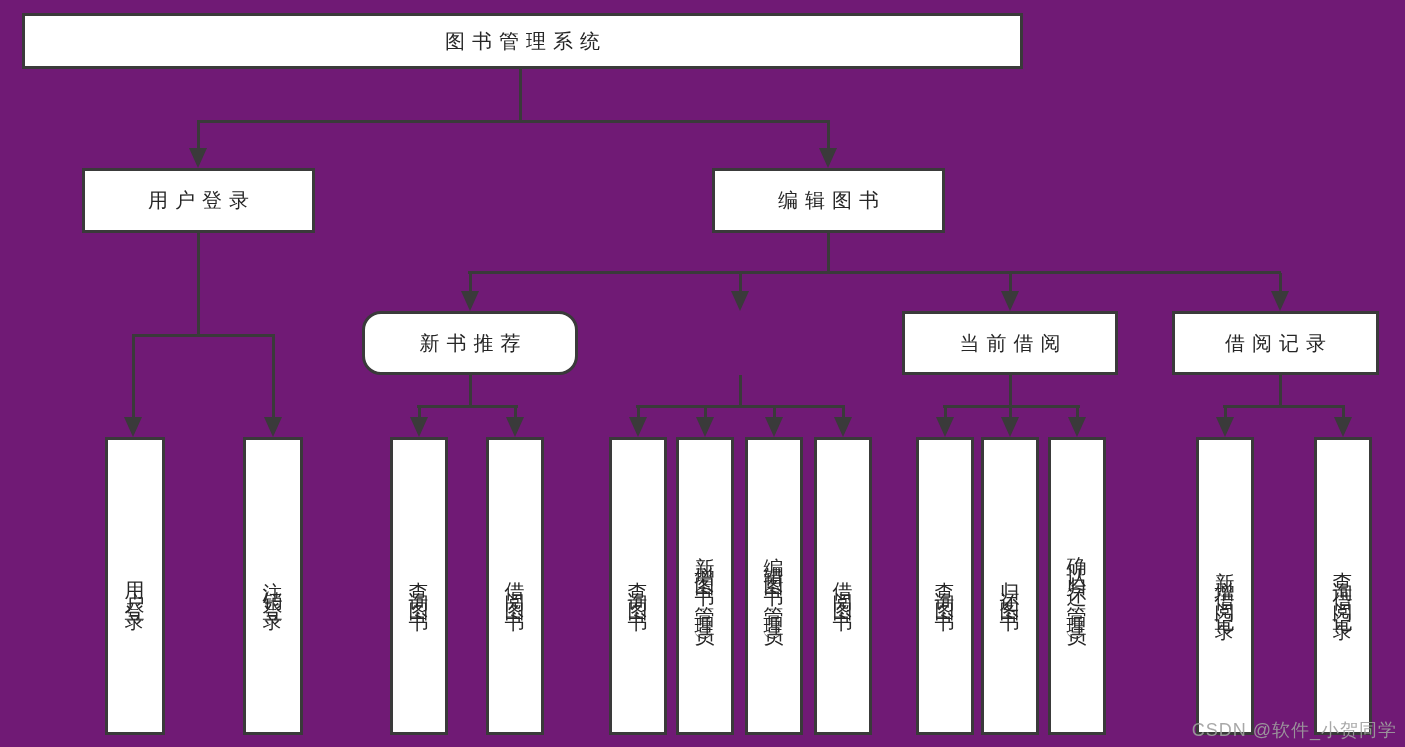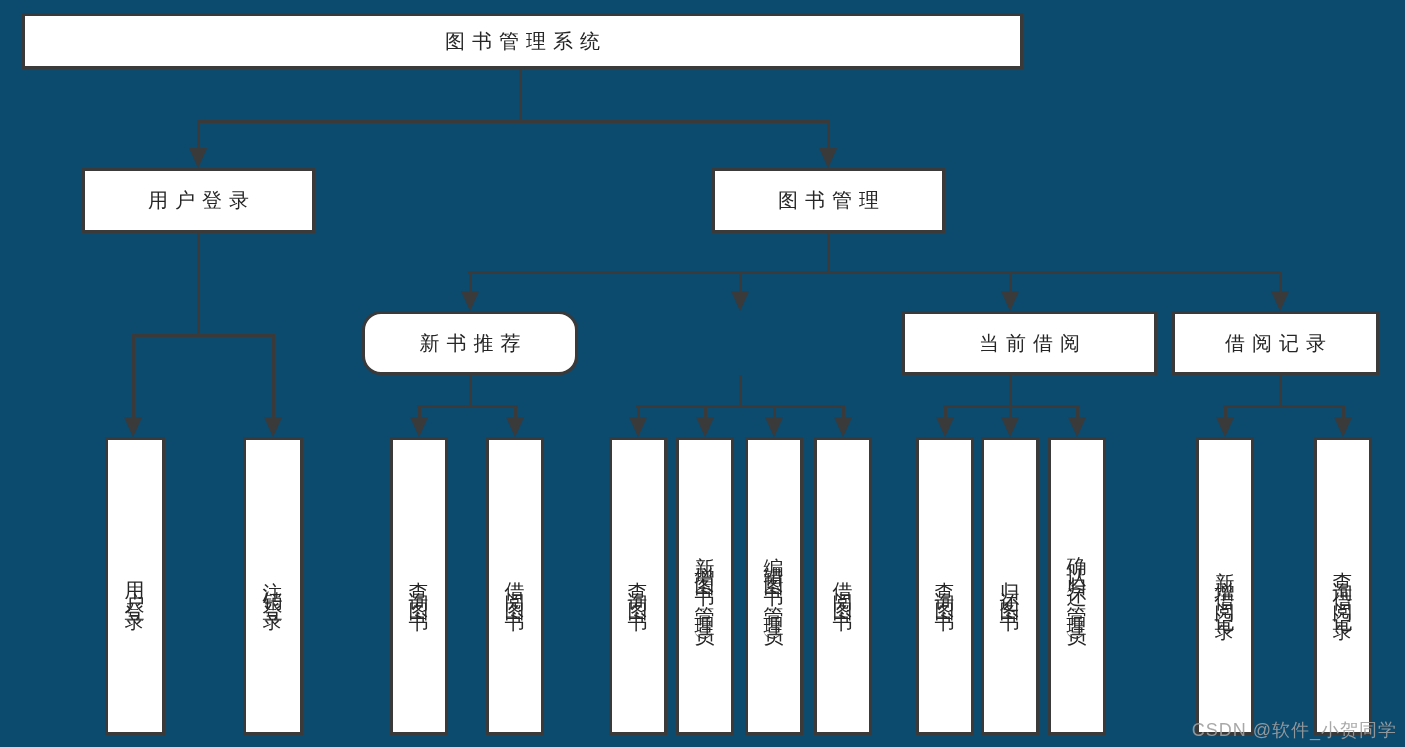--- a/index.html
+++ b/index.html
@@ -1,21 +1,21 @@
 <!DOCTYPE html>
 <html><head>
 <meta charset="utf-8">
 <style>
   html, body { margin: 0; padding: 0; background: #ffffff; }
   body { font-family: "Liberation Sans", "DejaVu Sans", sans-serif; }
   #canvas {
     position: relative;
     width: 1405px;
     height: 747px;
-    background: #0c4a6e;
+    background: #701a75;
     overflow: hidden;
   }
   .node {
     position: absolute;
     box-sizing: border-box;
     border: 3px solid #3a3a3a;
     background: #ffffff;
     display: flex;
     align-items: center;
     justify-content: center;
@@ -68,42 +68,42 @@
   <div class="node" style="left:22px; top:13px; width:1001px; height:56px;">图书管理系统</div>
 
   <div class="vline" style="left:519px; top:69px; height:53px;"></div>
   <div class="hline" style="left:197px; top:120px; width:633px;"></div>
   <div class="vline" style="left:197px; top:122px; height:30px;"></div>
   <div class="vline" style="left:827px; top:122px; height:30px;"></div>
   <div class="arrow" style="left:189px; top:148px;"></div>
   <div class="arrow" style="left:819px; top:148px;"></div>
 
   <div class="node" style="left:82px; top:168px; width:233px; height:65px;">用户登录</div>
-  <div class="node" style="left:712px; top:168px; width:233px; height:65px;">图书管理</div>
+  <div class="node" style="left:712px; top:168px; width:233px; height:65px;">编辑图书</div>
 
   <div class="vline" style="left:197px; top:233px; height:103px;"></div>
   <div class="hline" style="left:132px; top:334px; width:143px;"></div>
   <div class="vline" style="left:132px; top:336px; height:84px;"></div>
   <div class="vline" style="left:272px; top:336px; height:84px;"></div>
   <div class="arrow" style="left:124px; top:417px;"></div>
   <div class="arrow" style="left:264px; top:417px;"></div>
 
   <div class="vline" style="left:827px; top:233px; height:41px;"></div>
   <div class="hline" style="left:468px; top:271px; width:813px;"></div>
   <div class="vline" style="left:469px; top:273px; height:21px;"></div>
   <div class="vline" style="left:739px; top:273px; height:21px;"></div>
   <div class="vline" style="left:1009px; top:273px; height:21px;"></div>
   <div class="vline" style="left:1279px; top:273px; height:21px;"></div>
   <div class="arrow" style="left:461px; top:291px;"></div>
   <div class="arrow" style="left:731px; top:291px;"></div>
   <div class="arrow" style="left:1001px; top:291px;"></div>
   <div class="arrow" style="left:1271px; top:291px;"></div>
 
   <div class="node" style="left:362px; top:311px; width:216px; height:64px;border-radius:19px;">新书推荐</div>
-  <div class="node" style="left:902px; top:311px; width:255px; height:64px;">当前借阅</div>
+  <div class="node" style="left:902px; top:311px; width:216px; height:64px;">当前借阅</div>
   <div class="node" style="left:1172px; top:311px; width:207px; height:64px;">借阅记录</div>
 
   <div class="vline" style="left:469px; top:375px; height:33px;"></div>
   <div class="hline" style="left:417px; top:405px; width:101px;"></div>
   <div class="vline" style="left:418px; top:407px; height:13px;"></div>
   <div class="vline" style="left:514px; top:407px; height:13px;"></div>
   <div class="arrow" style="left:410px; top:417px;"></div>
   <div class="arrow" style="left:506px; top:417px;"></div>
 
   <div class="vline" style="left:739px; top:375px; height:33px;"></div>

